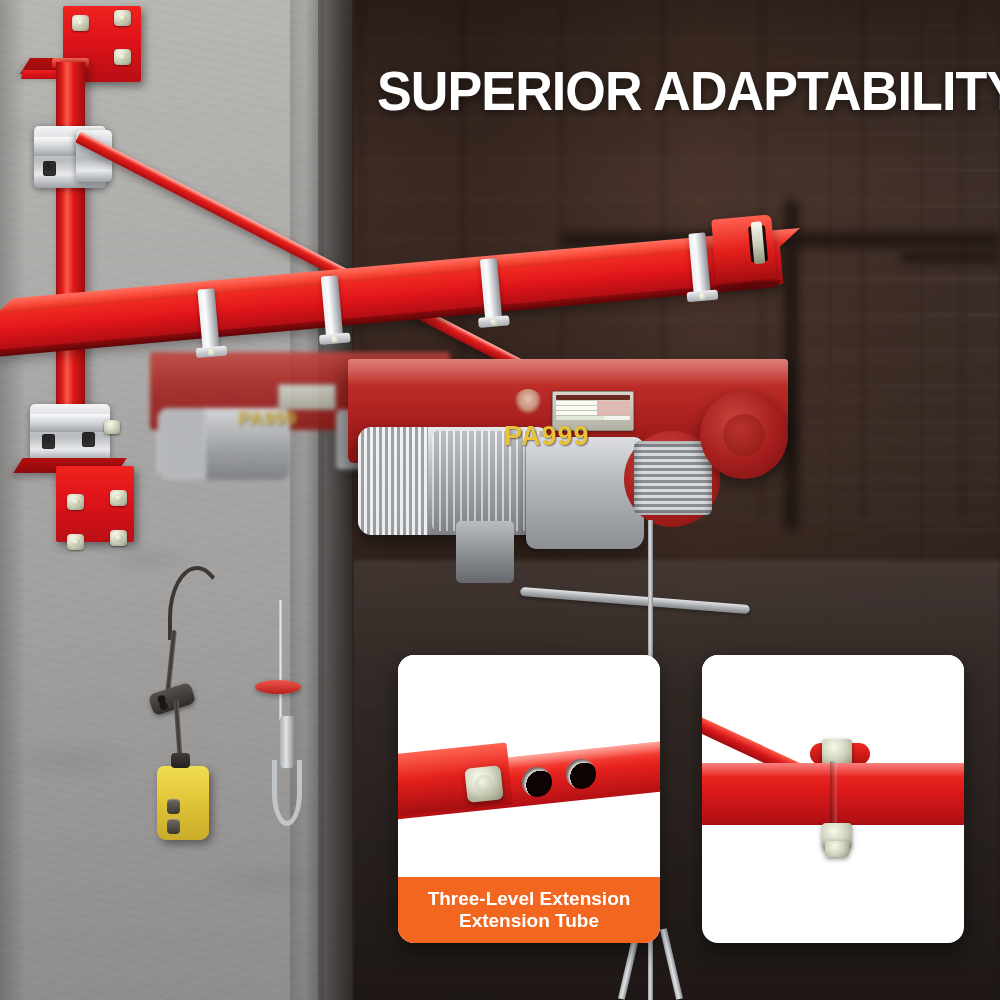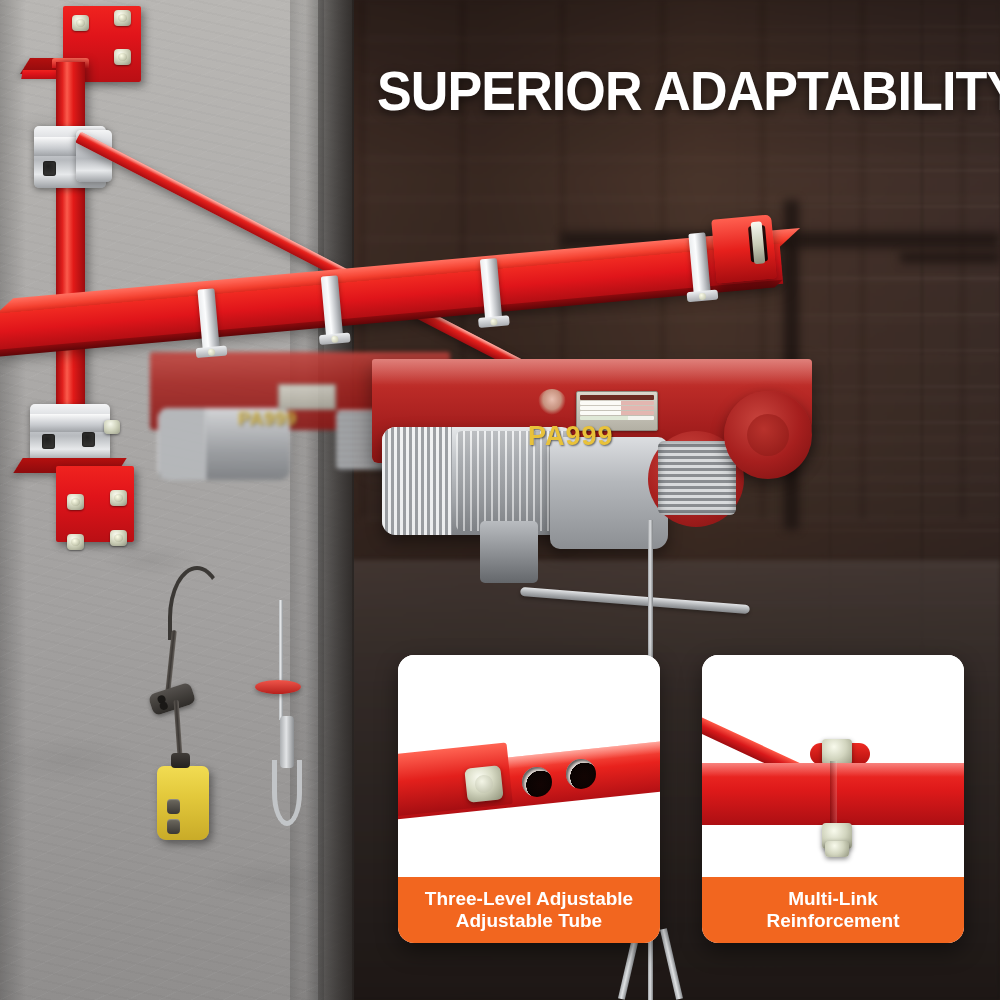--- a/index.html
+++ b/index.html
@@ -187,21 +187,21 @@
     background:linear-gradient(180deg,#ff5c4a 0%,#e11d1a 45%,#a50d11 100%);
     box-shadow:0 3px 8px rgba(0,0,0,.35);
     border-radius:2px;
   }
   .brace-hi{
     position:absolute; left:0; top:0; width:100%; height:4px;
     background:linear-gradient(180deg,rgba(255,255,255,.55),rgba(255,255,255,0));
   }
 
   
-  .hoist{ position:absolute; left:372px; top:345px; width:440px; height:240px; }
+  .hoist{ position:absolute; left:348px; top:345px; width:440px; height:240px; }
   .hoist .cover{
     position:absolute; left:0; top:14px; width:440px; height:104px;
     background:linear-gradient(180deg,#d24a42 0%,#bb2b27 28%,#a8201f 60%,#8e1513 100%);
     border-radius:3px 4px 40px 6px;
     box-shadow:0 8px 20px rgba(0,0,0,.45);
   }
   .hoist .cover-shine{
     position:absolute; left:0; top:14px; width:440px; height:26px;
     background:linear-gradient(180deg,rgba(255,255,255,.30),rgba(255,255,255,0));
     border-radius:3px 4px 0 0;
@@ -618,39 +618,33 @@
       <div class="t-tube">
         <div class="hi"></div>
       </div>
       <div class="t-outer"></div>
       <div class="t-hole" style="left:124px; top:112px;"></div>
       <div class="t-hole" style="left:168px; top:104px;"></div>
       <div class="t-bolt"></div>
     </div>
     <div class="cap" style="background:#F2661F;">
       <span>
-        <span>Three-Level Adjustable</span><br>
-        <span>Adjustable Tube</span>
+        <span>Three-Level Extension</span><br>
+        <span>Extension Tube</span>
       </span>
     </div>
   </div>
 
   <div class="callout c2">
     <div class="photo">
       <div class="j-brace"></div>
       <div class="j-tab"></div>
       <div class="j-nut" style="left:120px; top:84px;"></div>
       <div class="j-boom">
         <div class="hi"></div>
       </div>
       <div class="j-seam"></div>
       <div class="j-nut" style="left:120px; top:168px;"></div>
       <div class="j-nut" style="left:123px; top:186px; width:24px; height:16px;"></div>
     </div>
-    <div class="cap" style="background:#F2661F;">
-      <span>
-        <span>Multi-Link</span><br>
-        <span>Reinforcement</span>
-      </span>
-    </div>
   </div>
 
 </div>
 
 </body></html>

